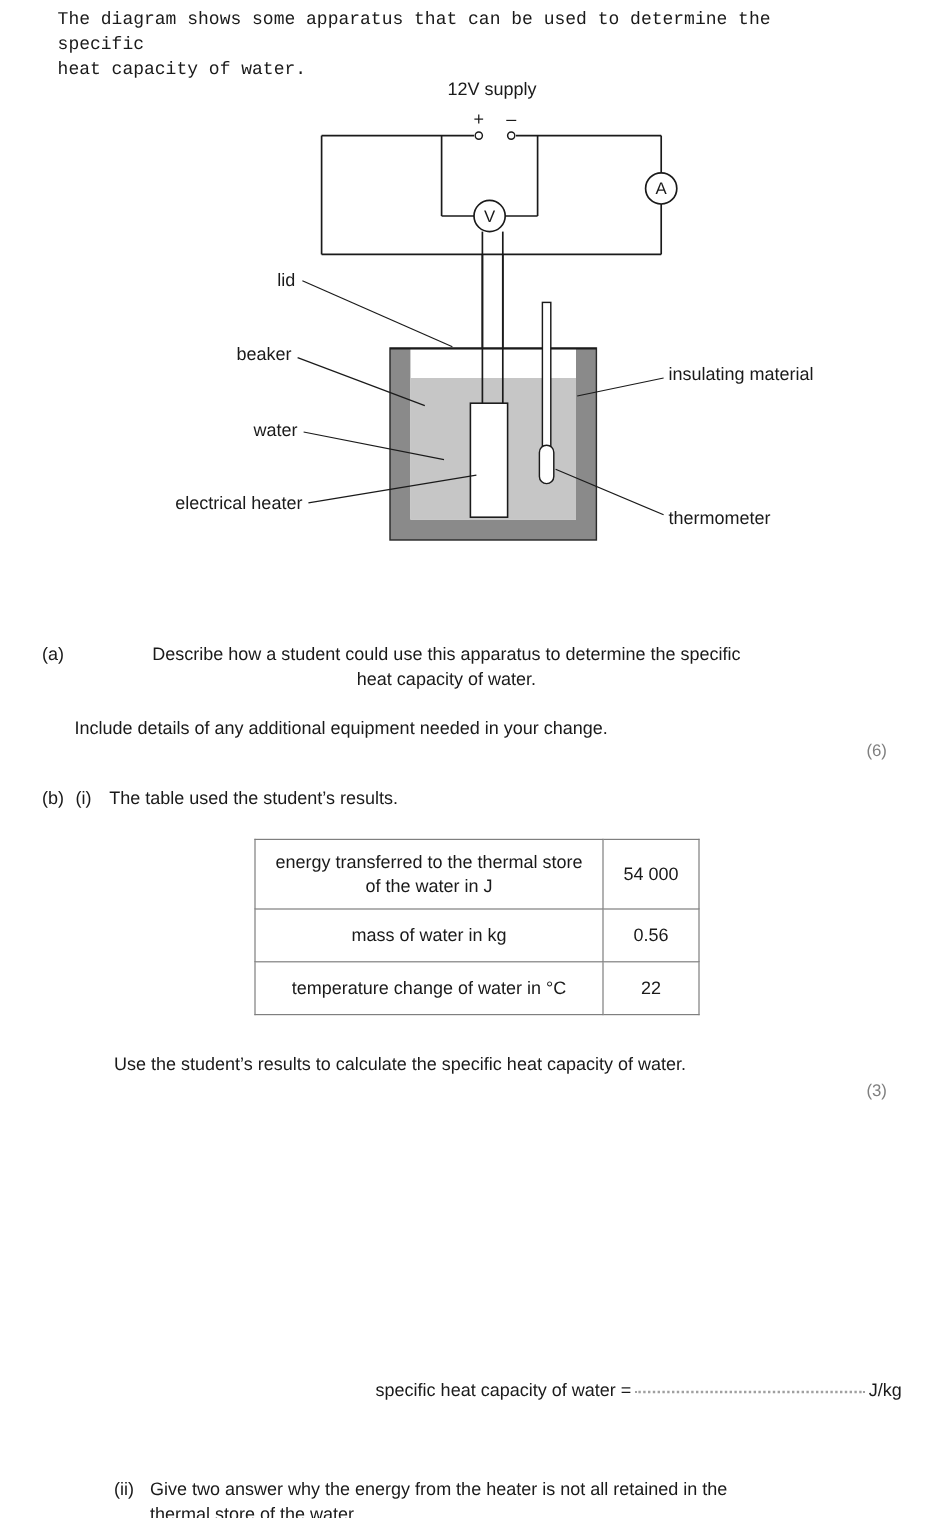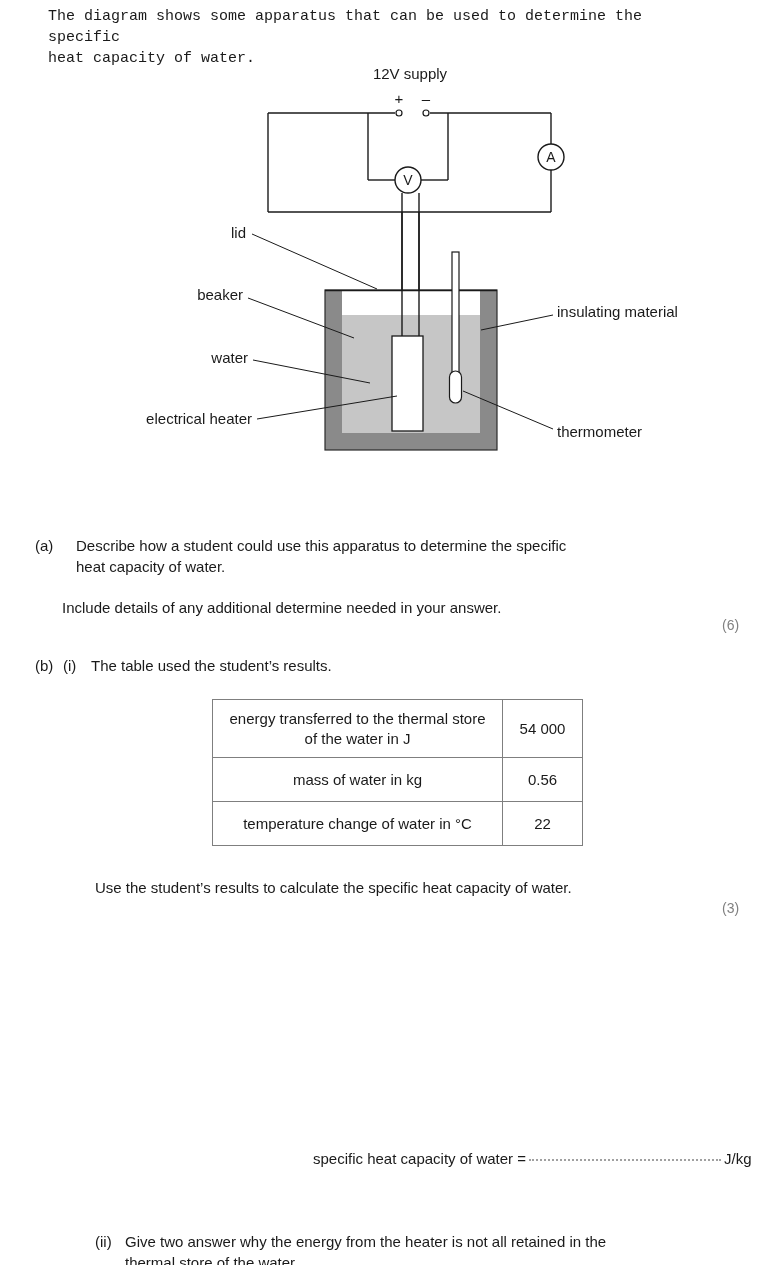--- a/index.html
+++ b/index.html
@@ -87,25 +87,25 @@
 
     <text x="246" y="238" text-anchor="end">lid</text>
     <text x="243" y="300" text-anchor="end">beaker</text>
     <text x="248" y="363" text-anchor="end">water</text>
     <text x="252" y="424" text-anchor="end">electrical heater</text>
     <text x="557" y="317" text-anchor="start">insulating material</text>
     <text x="557" y="437" text-anchor="start">thermometer</text>
   </svg>
 
   <div class="abs" style="left:35px; top:535px;">(a)</div>
-  <div class="abs" style="left:76px; top:535px; width:620px;">
+  <div class="abs" style="left:62px; top:535px; width:620px;text-align:center;">
     <div>Describe how a student could use this apparatus to determine the specific</div>
     <div>heat capacity of water.</div>
   </div>
-  <div class="abs" style="left:62px; top:597px; width:620px;">Include details of any additional determine needed in your answer.</div>
+  <div class="abs" style="left:62px; top:597px; width:620px;">Include details of any additional equipment needed in your change.</div>
   <div class="abs marks" style="left:722px; top:615px;">(6)</div>
 
   <div class="abs" style="left:35px; top:655px;">(b)</div>
   <div class="abs" style="left:63px; top:655px;">(i)</div>
   <div class="abs" style="left:91px; top:655px;">The table used the student’s results.</div>
 
   <table class="results-table abs" style="left:212px; top:699px;">
     <tbody>
         <tr>
       <td class="label-cell">energy transferred to the thermal store of the water in J</td>

